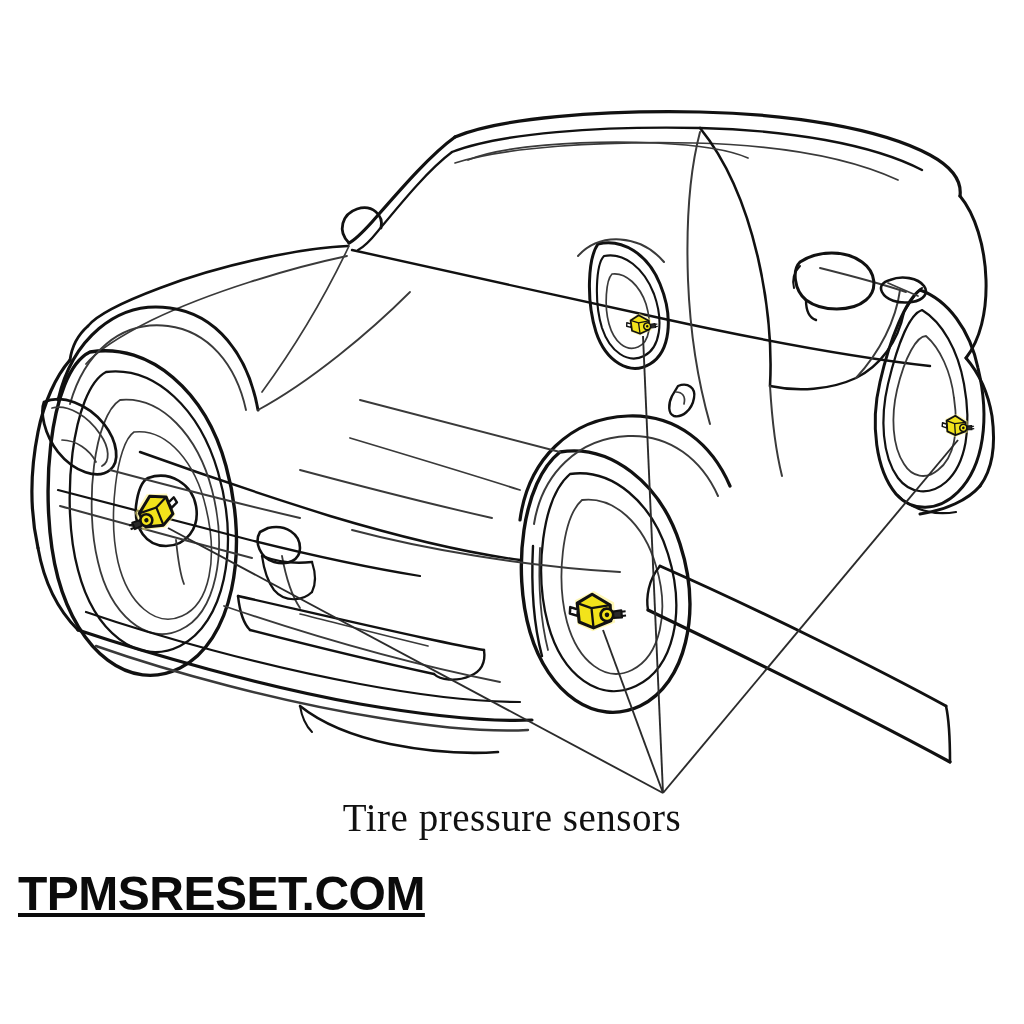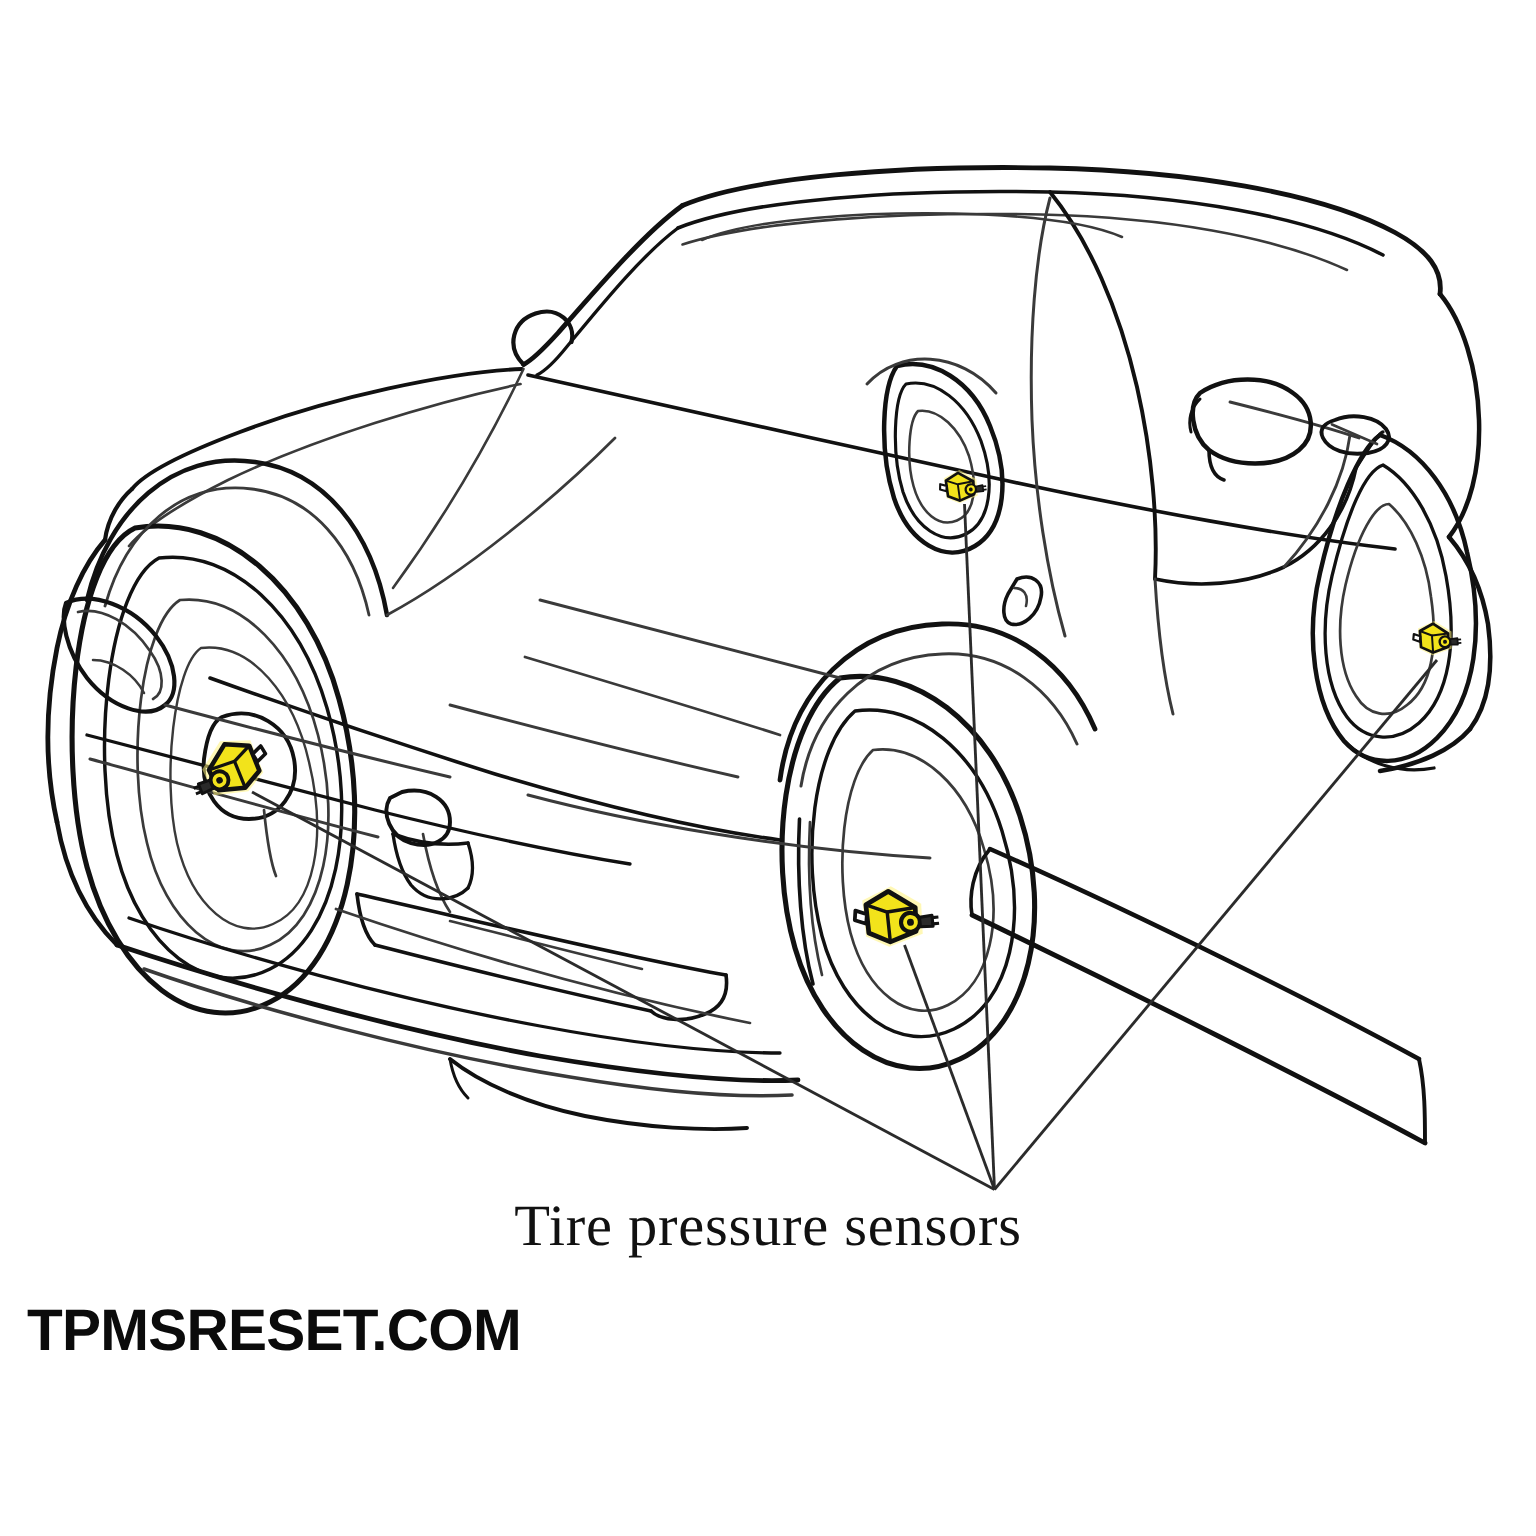--- a/index.html
+++ b/index.html
@@ -7,21 +7,21 @@
   #stage{position:relative;width:1024px;height:1024px;background:#fff;}
   #artwork{position:absolute;left:0;top:0;width:1024px;height:1024px;}
   .caption{
     position:absolute;left:0;top:795px;width:1024px;text-align:center;
     font-family:"Liberation Serif","DejaVu Serif",serif;
     font-size:39px;color:#111;letter-spacing:.5px;white-space:nowrap;
   }
   .watermark{
     position:absolute;left:18px;top:866px;
     font-family:"Liberation Sans",sans-serif;
-    font-size:39px;font-weight:bold;color:#0b0b0b;letter-spacing:-.5px;
+    font-size:48px;font-weight:bold;color:#0b0b0b;letter-spacing:-.5px;text-decoration:underline;
   }
 </style>
 </head>
 <body>
 
 <div id="stage">
 
   <svg id="artwork" viewBox="0 0 1024 1024" xmlns="http://www.w3.org/2000/svg">
 
     <defs>

